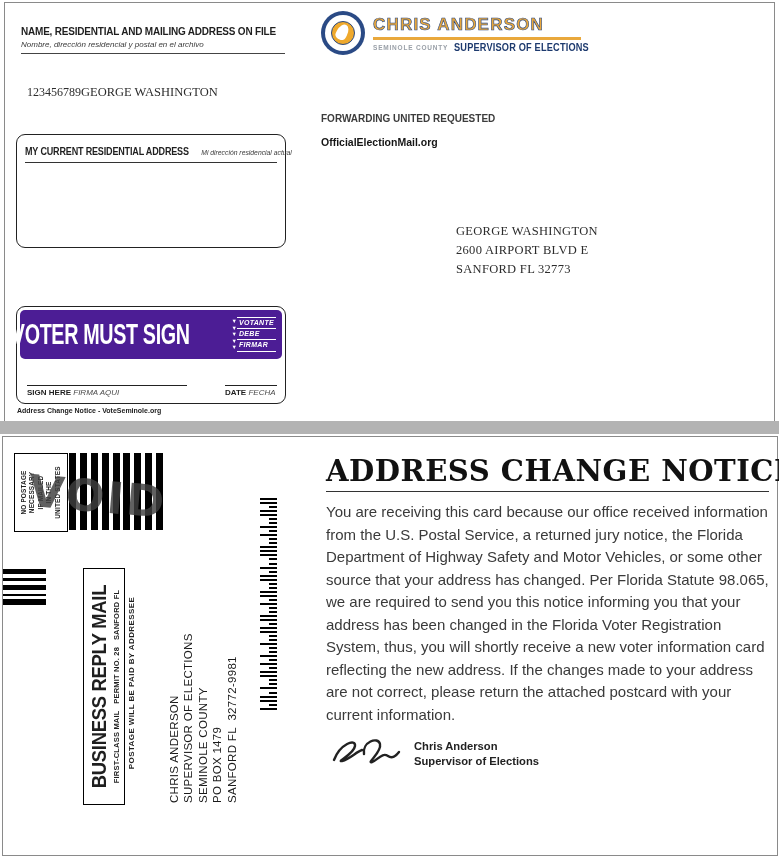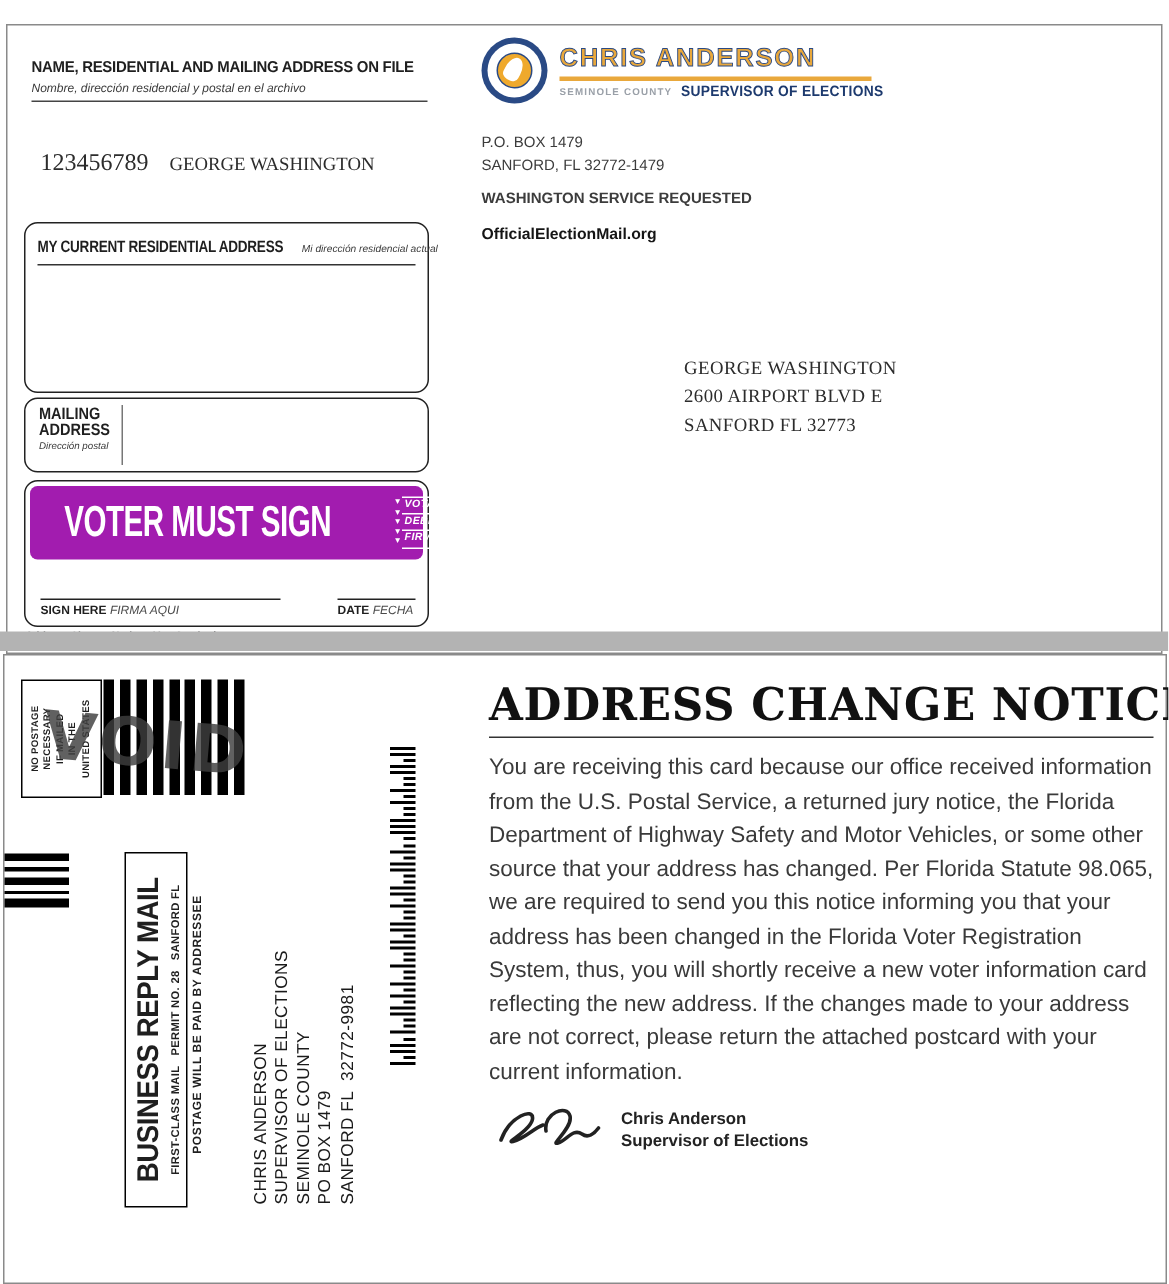--- a/index.html
+++ b/index.html
@@ -1,48 +1,48 @@
 <!DOCTYPE html>
 <html><head>
 <meta charset="utf-8">
 <style>
   html,body{margin:0;padding:0;background:#fff;}
   .page{position:relative;width:779px;height:856px;background:#ffffff;overflow:hidden;
         font-family:"Liberation Sans",sans-serif;color:#1f1f1f;}
   .card{position:absolute;background:#fff;border:1px solid #8a8a8a;}
-  .card-top{left:4px;top:16px;width:769px;height:418px;}
+  .card-top{left:4px;top:2px;width:769px;height:418px;}
   .divider{position:absolute;left:0;top:421px;width:779px;height:13px;background:#b3b3b3;}
   .card-bottom{left:2px;top:436px;width:774px;height:418px;}
 
   
   .file-hdr{position:absolute;left:16px;top:18px;width:266px;}
   .file-hdr .t{font-weight:bold;font-size:10.5px;letter-spacing:-.2px;display:inline-block;
                transform:scaleX(.95);transform-origin:0 50%;white-space:nowrap;}
   .file-hdr .s{font-style:italic;font-size:8px;color:#3a3a3a;margin-top:1px;}
   .file-hdr .rule{border-bottom:1.2px solid #444;margin-top:4px;width:264px;}
   .voter-lines{position:absolute;left:22px;top:44px;font-family:"Liberation Serif",serif;
                font-size:12.5px;line-height:1.45;color:#2c2c2c;white-space:pre;}
-  .voter-lines .id{font-size:16px;margin-right:14px;}
+  .voter-lines .id{font-size:12px;}
 
   .rbox{position:absolute;border:1.6px solid #222;border-radius:9px;background:#fff;}
   .res-box{left:11px;top:131px;width:268px;height:112px;}
   .res-hd{margin:6px 8px 0 8px;border-bottom:1.2px solid #333;padding-bottom:3px;white-space:nowrap;}
   .res-hd .t{font-weight:bold;font-size:11px;display:inline-block;transform:scaleX(.82);
              transform-origin:0 50%;letter-spacing:-.2px;}
   .res-hd .s{font-style:italic;font-size:6.8px;color:#3a3a3a;margin-left:-28px;}
 
   .mail-box{left:11px;top:248px;width:268px;height:48px;}
   .mail-lab{position:absolute;left:9px;top:5px;line-height:1.02;}
   .mail-lab .t{font-weight:bold;font-size:11px;display:block;transform:scaleX(.88);transform-origin:0 50%;}
   .mail-lab .s{font-style:italic;font-size:6.5px;color:#3a3a3a;display:block;margin-top:2px;}
   .mail-sep{position:absolute;left:64px;top:4px;bottom:4px;width:1px;background:#777;}
 
   .sign-box{left:11px;top:303px;width:268px;height:96px;}
-  .banner{position:absolute;left:3px;top:3px;right:3px;height:49px;background:#a21caf;border-radius:5px;
-          display:flex;align-items:center;justify-content:center;padding:0 6px;box-sizing:border-box;}
+  .banner{position:absolute;left:3px;top:3px;right:3px;height:49px;background:#4c1d95;border-radius:5px;
+          display:flex;align-items:center;justify-content:flex-end;padding:0 6px;box-sizing:border-box;}
   .arrow-col{color:#fff;font-size:5.5px;line-height:1.2;white-space:pre-line;text-align:center;}
   .banner-title{color:#fff;font-weight:bold;font-size:29px;white-space:nowrap;display:inline-block;
                 transform:scaleX(.68);transform-origin:50% 50%;letter-spacing:-.5px;}
   .banner-es{color:#fff;font-style:italic;font-weight:bold;font-size:7px;line-height:1.25;
              letter-spacing:.3px;text-align:left;}
   .banner-es div{border-top:1px solid #fff;padding:1px 2px 0 2px;}
   .banner-es div:last-child{border-bottom:1px solid #fff;padding-bottom:1px;}
   .sig-row{position:absolute;left:10px;right:8px;bottom:6px;display:flex;gap:10px;}
   .sig-cell{border-top:1.2px solid #222;padding-top:2px;font-size:8px;white-space:nowrap;}
   .sig-cell.l{flex:1;}
@@ -129,28 +129,20 @@
       <div>1500 AIRPORT BLVD E SANFORD FL 32773</div>
     </div>
 
     <div class="rbox res-box">
       <div class="res-hd">
         <span class="t">MY CURRENT RESIDENTIAL ADDRESS</span>
         <span class="s">Mi dirección residencial actual</span>
       </div>
     </div>
 
-    <div class="rbox mail-box">
-      <div class="mail-lab">
-        <span class="t">MAILING</span>
-        <span class="t">ADDRESS</span>
-        <span class="s">Dirección postal</span>
-      </div>
-      <div class="mail-sep"></div>
-    </div>
 
     <div class="rbox sign-box">
       <div class="banner">
         <span class="arrow-col">▼
 ▼
 ▼
 ▼
 ▼</span>
         <span class="banner-title">VOTER MUST SIGN</span>
         <span class="arrow-col">▼
@@ -186,25 +178,21 @@
       </div>
       <div class="logo-txt">
         <div class="logo-name">CHRIS ANDERSON</div>
         <div class="logo-rule"></div>
         <div class="logo-sub">
           <span class="logo-county">SEMINOLE COUNTY</span>
           <span class="logo-title">SUPERVISOR OF ELECTIONS</span>
         </div>
       </div>
     </div>
-    <div class="po-block">
-      <div>P.O. BOX 1479</div>
-      <div>SANFORD, FL 32772-1479</div>
-    </div>
-    <div class="fwd">WASHINGTON SERVICE REQUESTED</div>
+    <div class="fwd">FORWARDING UNITED REQUESTED</div>
     <div class="oem">OfficialElectionMail.org</div>
     <div class="recipient">
       <div>GEORGE WASHINGTON</div>
       <div>2600 AIRPORT BLVD E</div>
       <div>SANFORD FL 32773</div>
     </div>
   </div>
 
   <div class="divider"></div>
 

